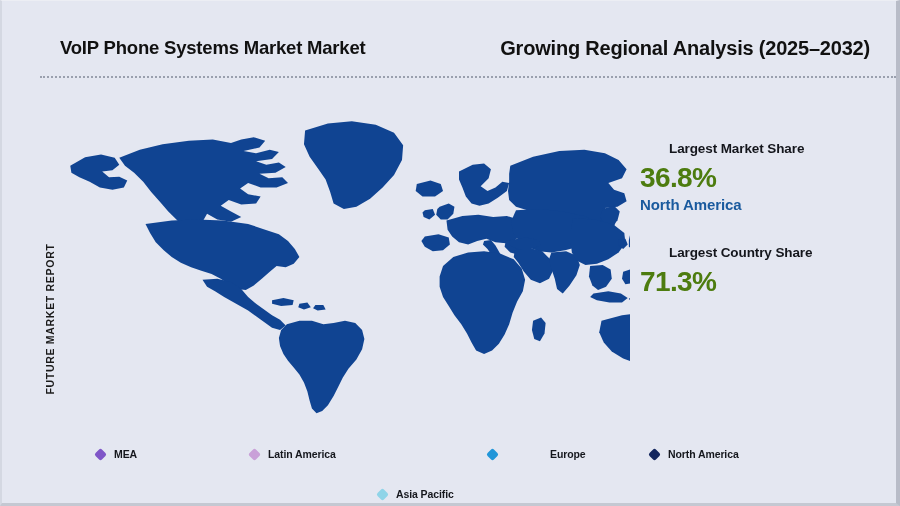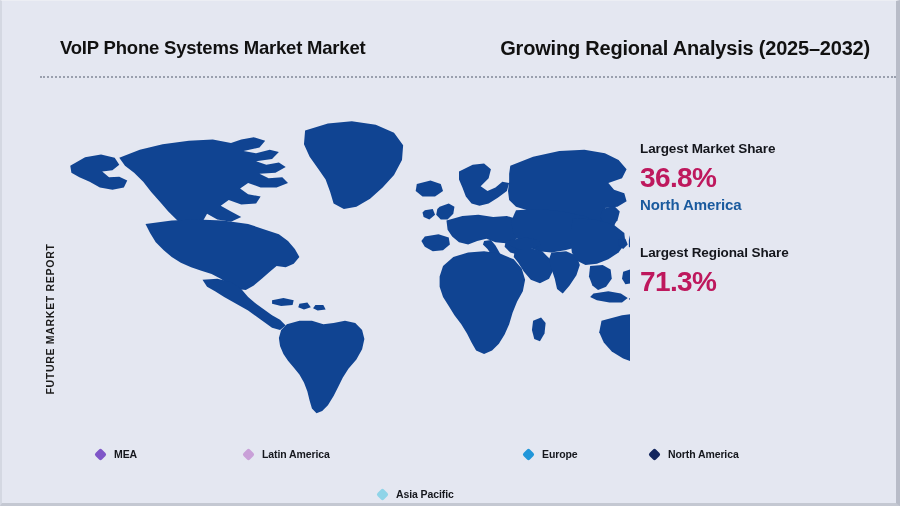--- a/index.html
+++ b/index.html
@@ -96,25 +96,26 @@
     top: 140px;
     width: 240px;
   }
   .stat-block { margin-bottom: 32px; }
   .stat-label {
     font-size: 13.5px;
     font-weight: bold;
     color: #14161c;
     letter-spacing: -0.1px;
     margin-bottom: 7px;
+    margin-left: 29px;
   }
   .stat-value {
     font-size: 28px;
     font-weight: bold;
-    color: #be185d;
+    color: #4d7c0f;
     letter-spacing: -0.6px;
     line-height: 1.05;
     margin-bottom: 4px;
   }
   .stat-region {
     font-size: 15px;
     font-weight: bold;
     color: #1a5a9e;
     letter-spacing: -0.1px;
   }
@@ -238,44 +239,44 @@
 
   <div class="stats">
 
     <div class="stat-block">
       <div class="stat-label">Largest Market Share</div>
       <div class="stat-value">36.8%</div>
       <div class="stat-region">North America</div>
     </div>
 
     <div class="stat-block">
-      <div class="stat-label">Largest Regional Share</div>
+      <div class="stat-label">Largest Country Share</div>
       <div class="stat-value">71.3%</div>
     </div>
 
   </div>
 
   <div class="legend">
 
     <div class="legend-item" style="left: 0px; padding-left: 8px;">
       <span class="legend-dot" style="background: rgb(127, 86, 200);"></span>
       <span class="legend-label">MEA</span>
     </div>
 
-    <div class="legend-item" style="left: 156px;">
+    <div class="legend-item" style="left: 162px;">
       <span class="legend-dot" style="background: rgb(201, 160, 216);"></span>
       <span class="legend-label">Latin America</span>
     </div>
 
     <div class="legend-item" style="left: 290px; margin-top: 40px;">
       <span class="legend-dot" style="background: rgb(143, 212, 232);"></span>
       <span class="legend-label">Asia Pacific</span>
     </div>
 
-    <div class="legend-item" style="left: 436px;">
+    <div class="legend-item" style="left: 400px; gap: 44px;">
       <span class="legend-dot" style="background: rgb(33, 150, 217);"></span>
       <span class="legend-label">Europe</span>
     </div>
 
     <div class="legend-item" style="left: 562px;">
       <span class="legend-dot" style="background: rgb(19, 38, 94);"></span>
       <span class="legend-label">North America</span>
     </div>
 
   </div>

